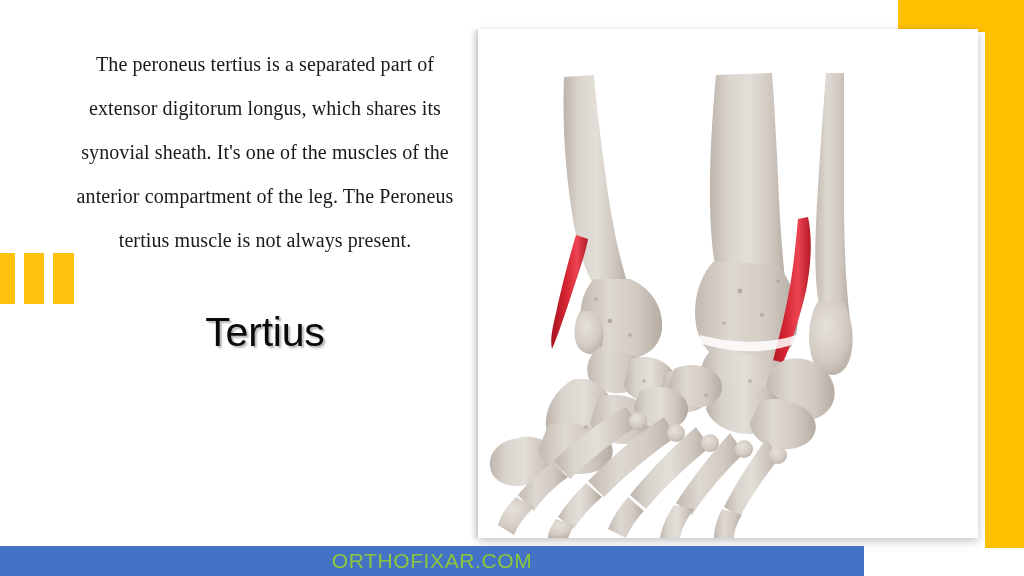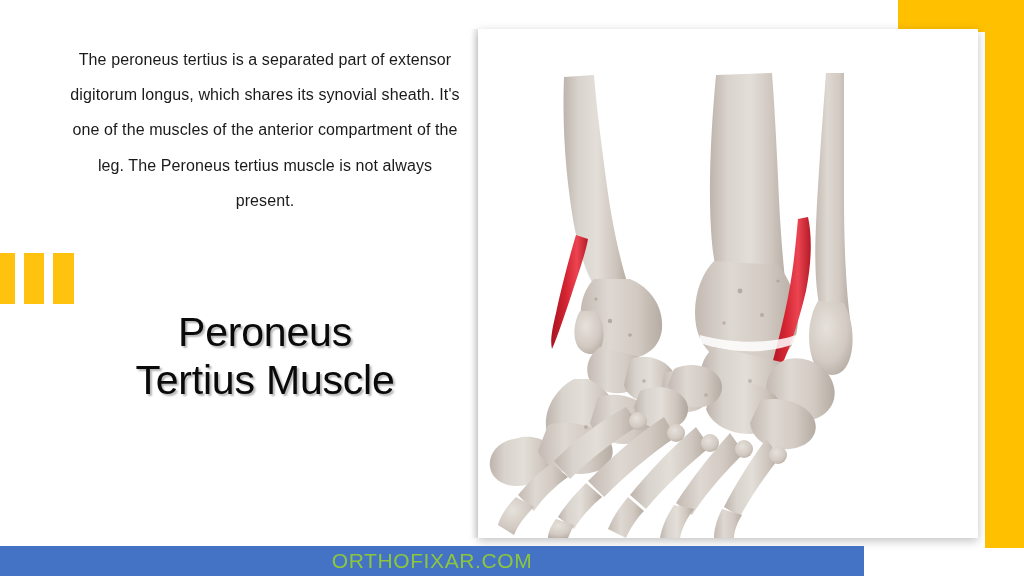--- a/index.html
+++ b/index.html
@@ -35,25 +35,26 @@
     overflow:hidden;
   }
   .art{position:absolute;left:0;top:0;width:500px;height:509px;}
 
   
   .text-col{
     position:absolute;left:70px;top:42px;width:390px;
   }
   .body-text{
     margin:0;
-    font-size:16px;
+    font-size:20px;
     line-height:2.2;
     color:#1a1a1a;
     text-align:center;
     letter-spacing:0.1px;
+    font-family:Liberation Serif, serif;
   }
   .title-block{
     position:absolute;left:60px;top:308px;width:410px;
     text-align:center;
   }
   .title{
     margin:0;
     font-size:41px;
     line-height:1.18;
     color:#0a0a0a;
@@ -87,22 +88,21 @@
     <i></i>
     <i></i>
     <i></i>
   </div>
 
   <div class="text-col">
     <p class="body-text">The peroneus tertius is a separated part of extensor digitorum longus, which shares its synovial sheath. It's one of the muscles of the anterior compartment of the leg. The Peroneus tertius muscle is not always present.</p>
   </div>
 
   <div class="title-block">
-    <h1 class="title">Peroneus</h1>
-    <h1 class="title">Tertius Muscle</h1>
+    <h1 class="title">Tertius</h1>
   </div>
 
   <div class="divider-shadow"></div>
 
   <div class="image-card">
     <svg class="art" viewBox="0 0 500 509" xmlns="http://www.w3.org/2000/svg">
       <defs>
         <linearGradient id="boneGrad" x1="0" y1="0" x2="1" y2="0">
           <stop offset="0%" stop-color="#BDB4AC"></stop>
           <stop offset="22%" stop-color="#D9D3CD"></stop>

